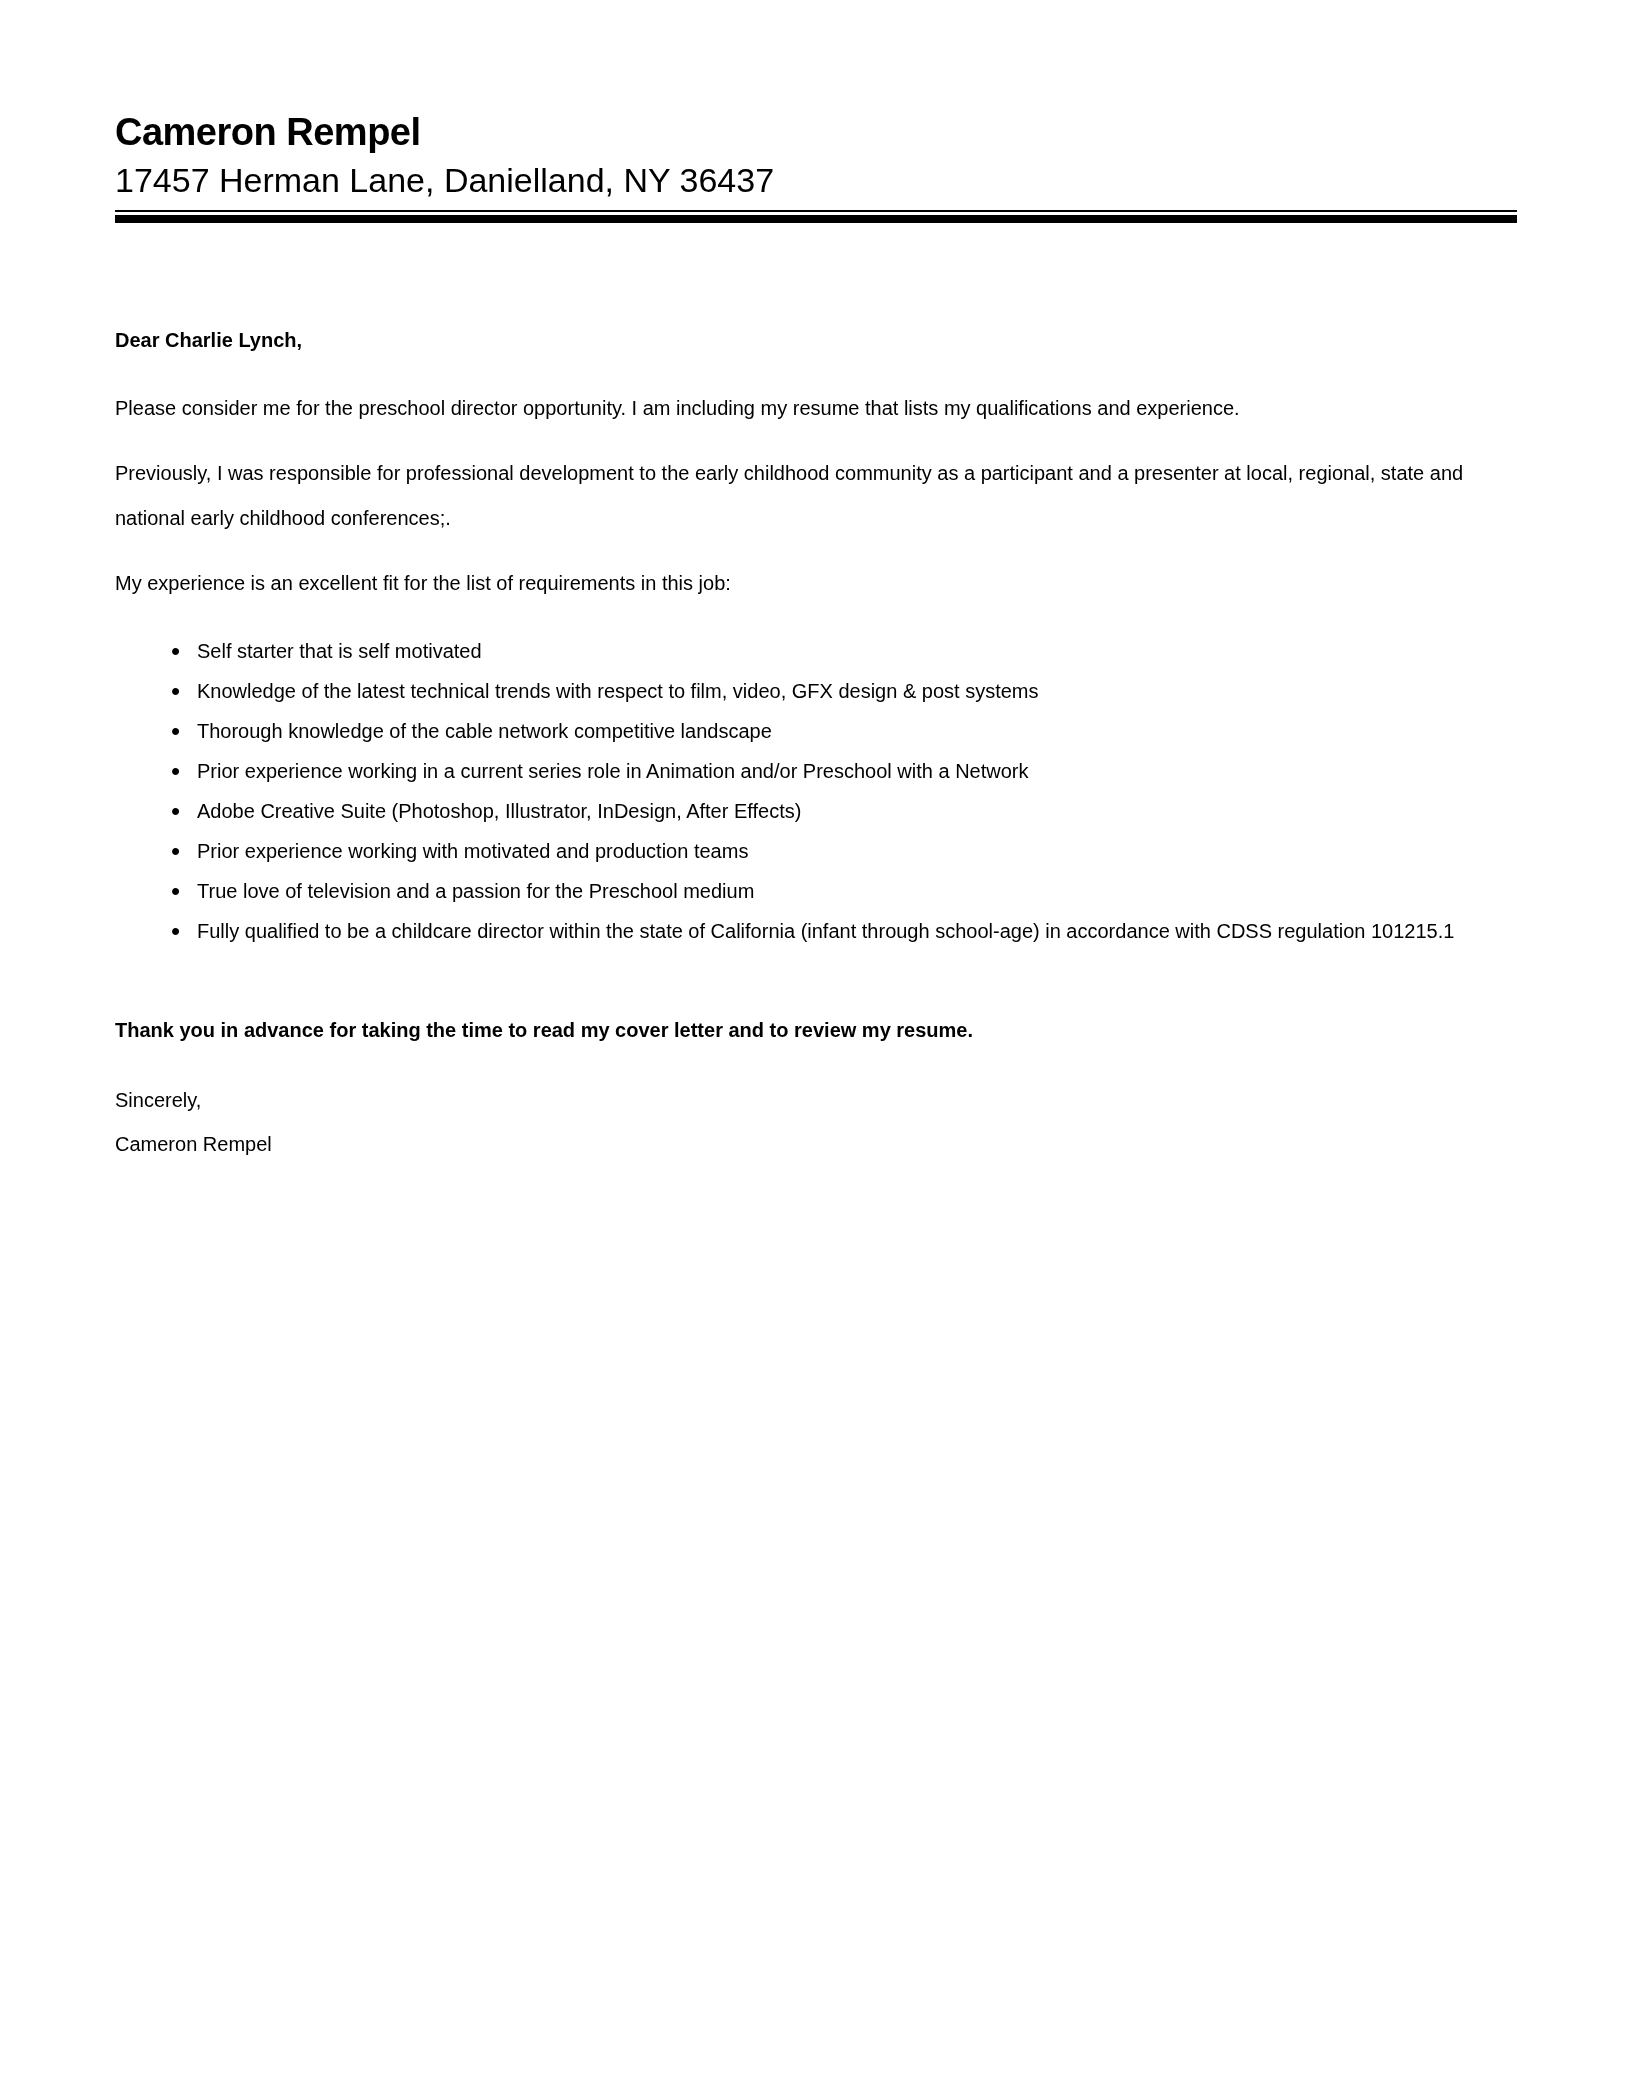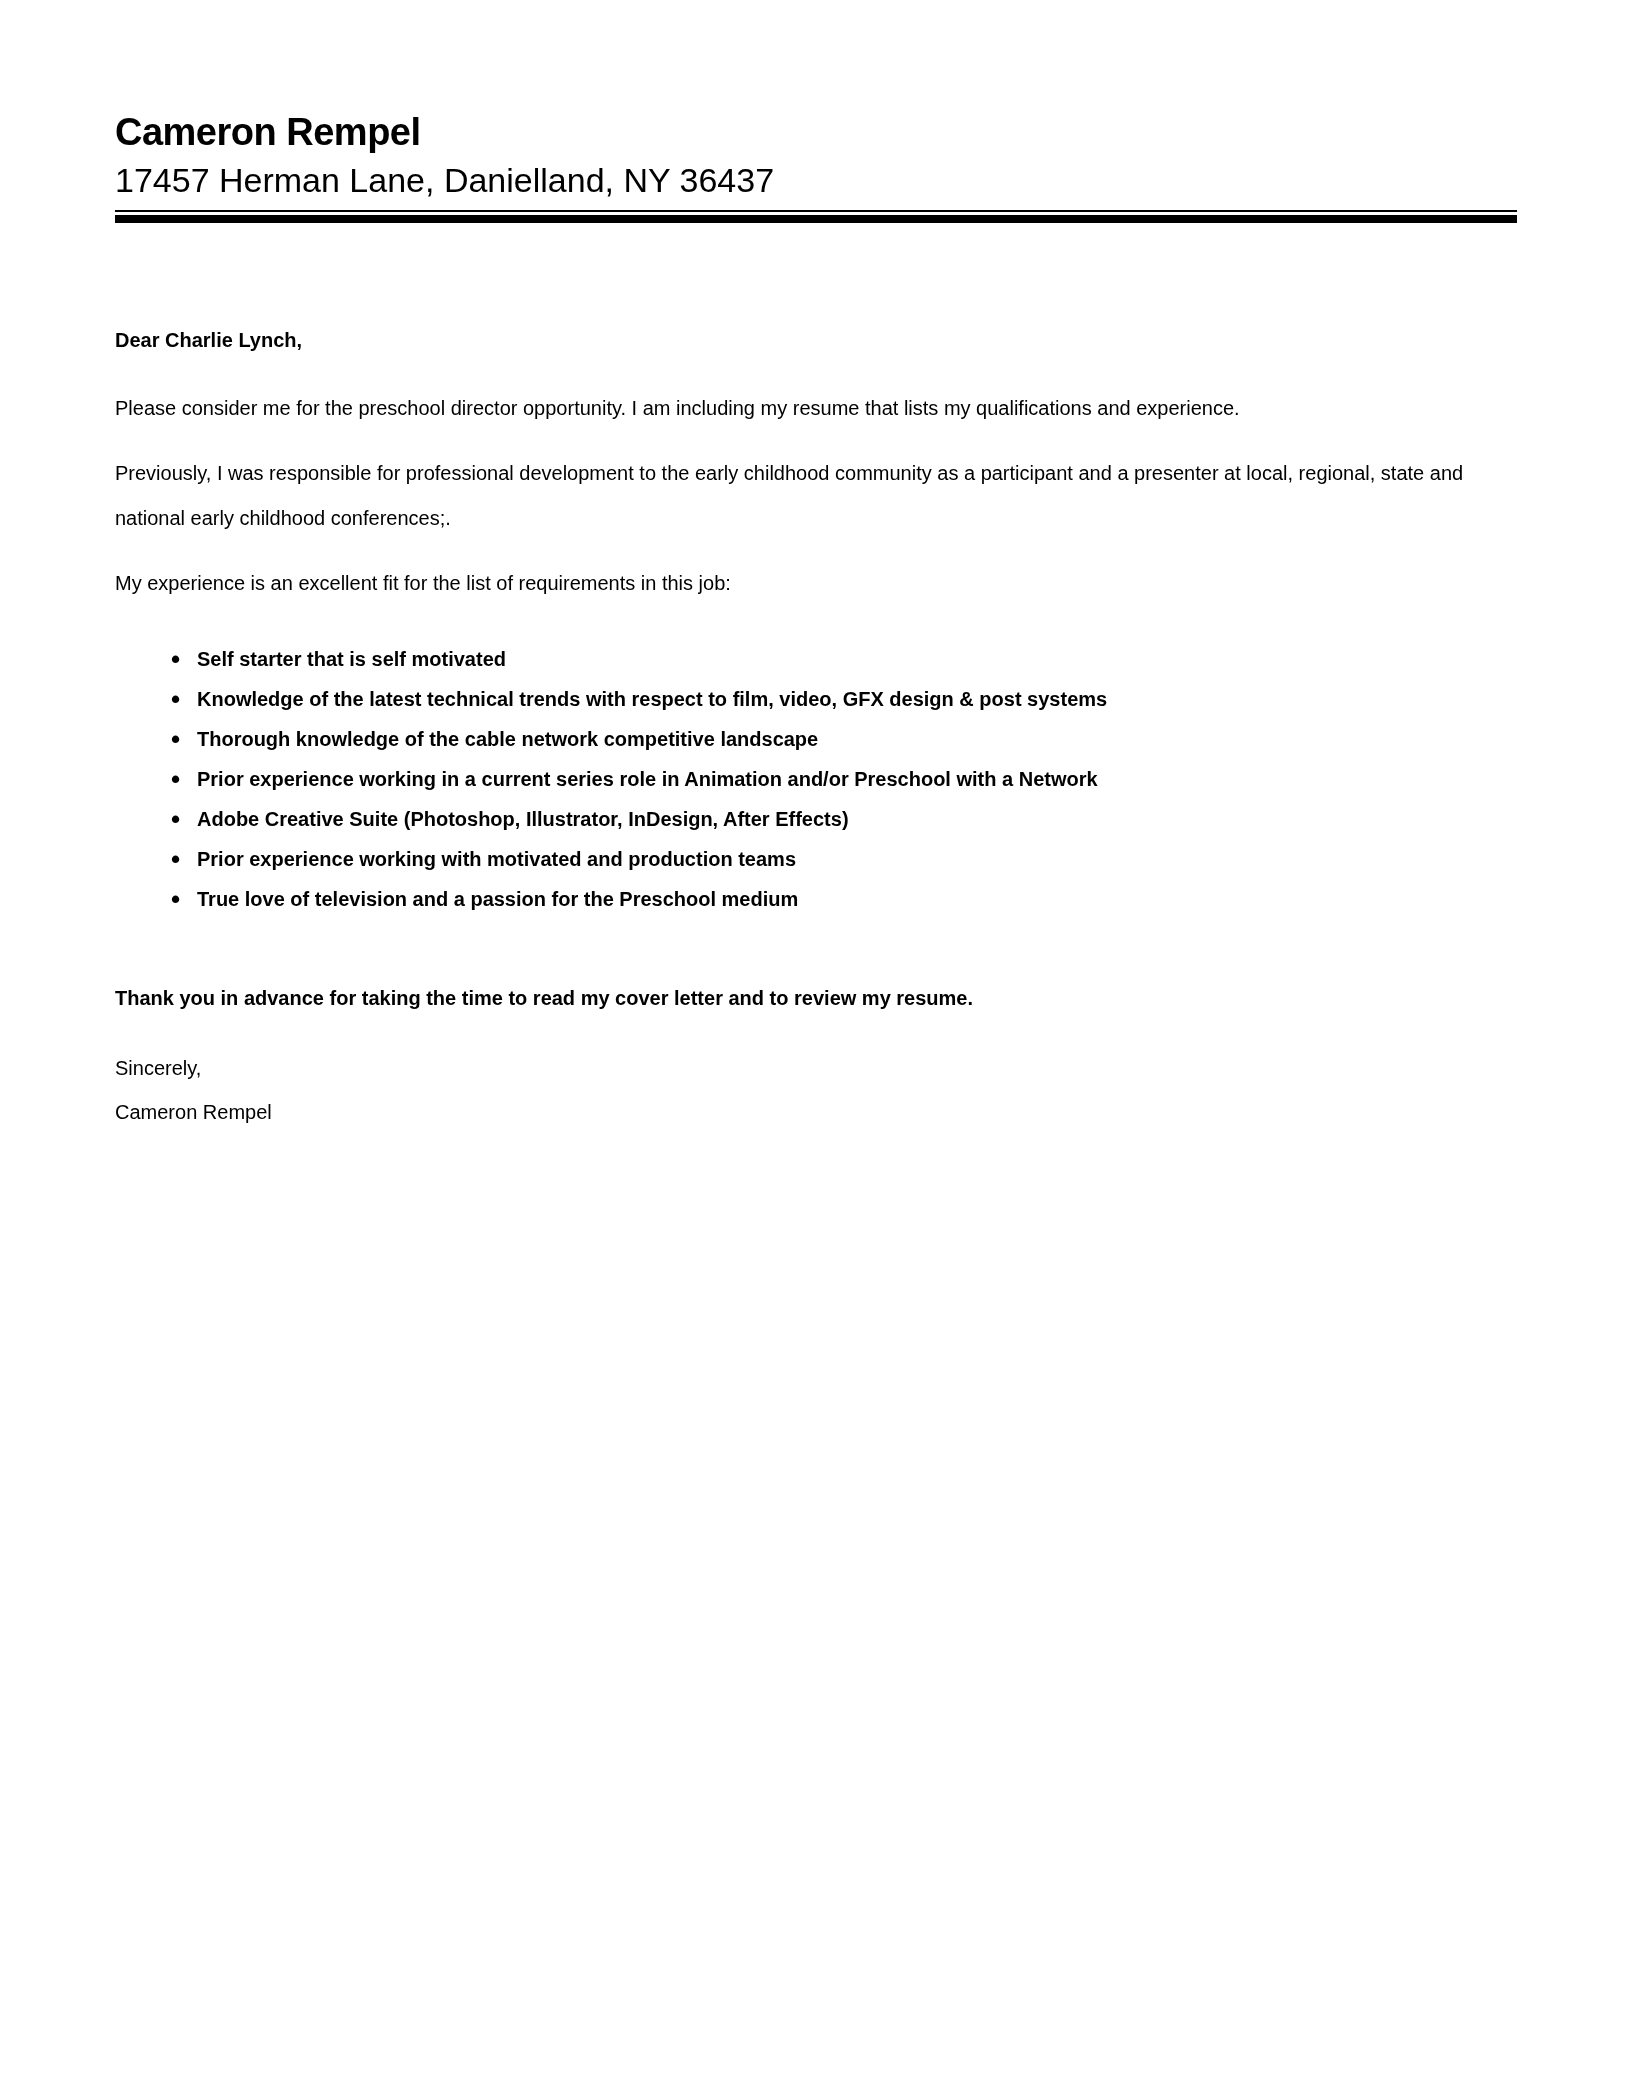--- a/index.html
+++ b/index.html
@@ -52,23 +52,22 @@
     margin-top: 95px;
   }
   .para {
     margin-top: 20px;
   }
   .para-first {
     margin-top: 23px;
   }
   ul.requirements {
     list-style: none;
-    margin: 33px 0 0 0;
+    margin: 25px 0 0 0;
     padding: 0 0 0 82px;
-    font-weight: bold;
   }
   ul.requirements li {
     position: relative;
     line-height: 40px;
   }
   ul.requirements li::before {
     content: "\2022";
     position: absolute;
     left: -26px;
     font-size: 26px;
@@ -104,20 +103,21 @@
     <p class="para">My experience is an excellent fit for the list of requirements in this job:</p>
 
     <ul class="requirements">
       <li>Self starter that is self motivated</li>
       <li>Knowledge of the latest technical trends with respect to film, video, GFX design &amp; post systems</li>
       <li>Thorough knowledge of the cable network competitive landscape</li>
       <li>Prior experience working in a current series role in Animation and/or Preschool with a Network</li>
       <li>Adobe Creative Suite (Photoshop, Illustrator, InDesign, After Effects)</li>
       <li>Prior experience working with motivated and production teams</li>
       <li>True love of television and a passion for the Preschool medium</li>
+      <li>Fully qualified to be a childcare director within the state of California (infant through school-age) in accordance with CDSS regulation 101215.1</li>
     </ul>
 
     <p class="closing-emphasis">Thank you in advance for taking the time to read my cover letter and to review my resume.</p>
 
     <div class="signature-block">
       <div>Sincerely,</div>
       <div>Cameron Rempel</div>
     </div>
 
   </div>

